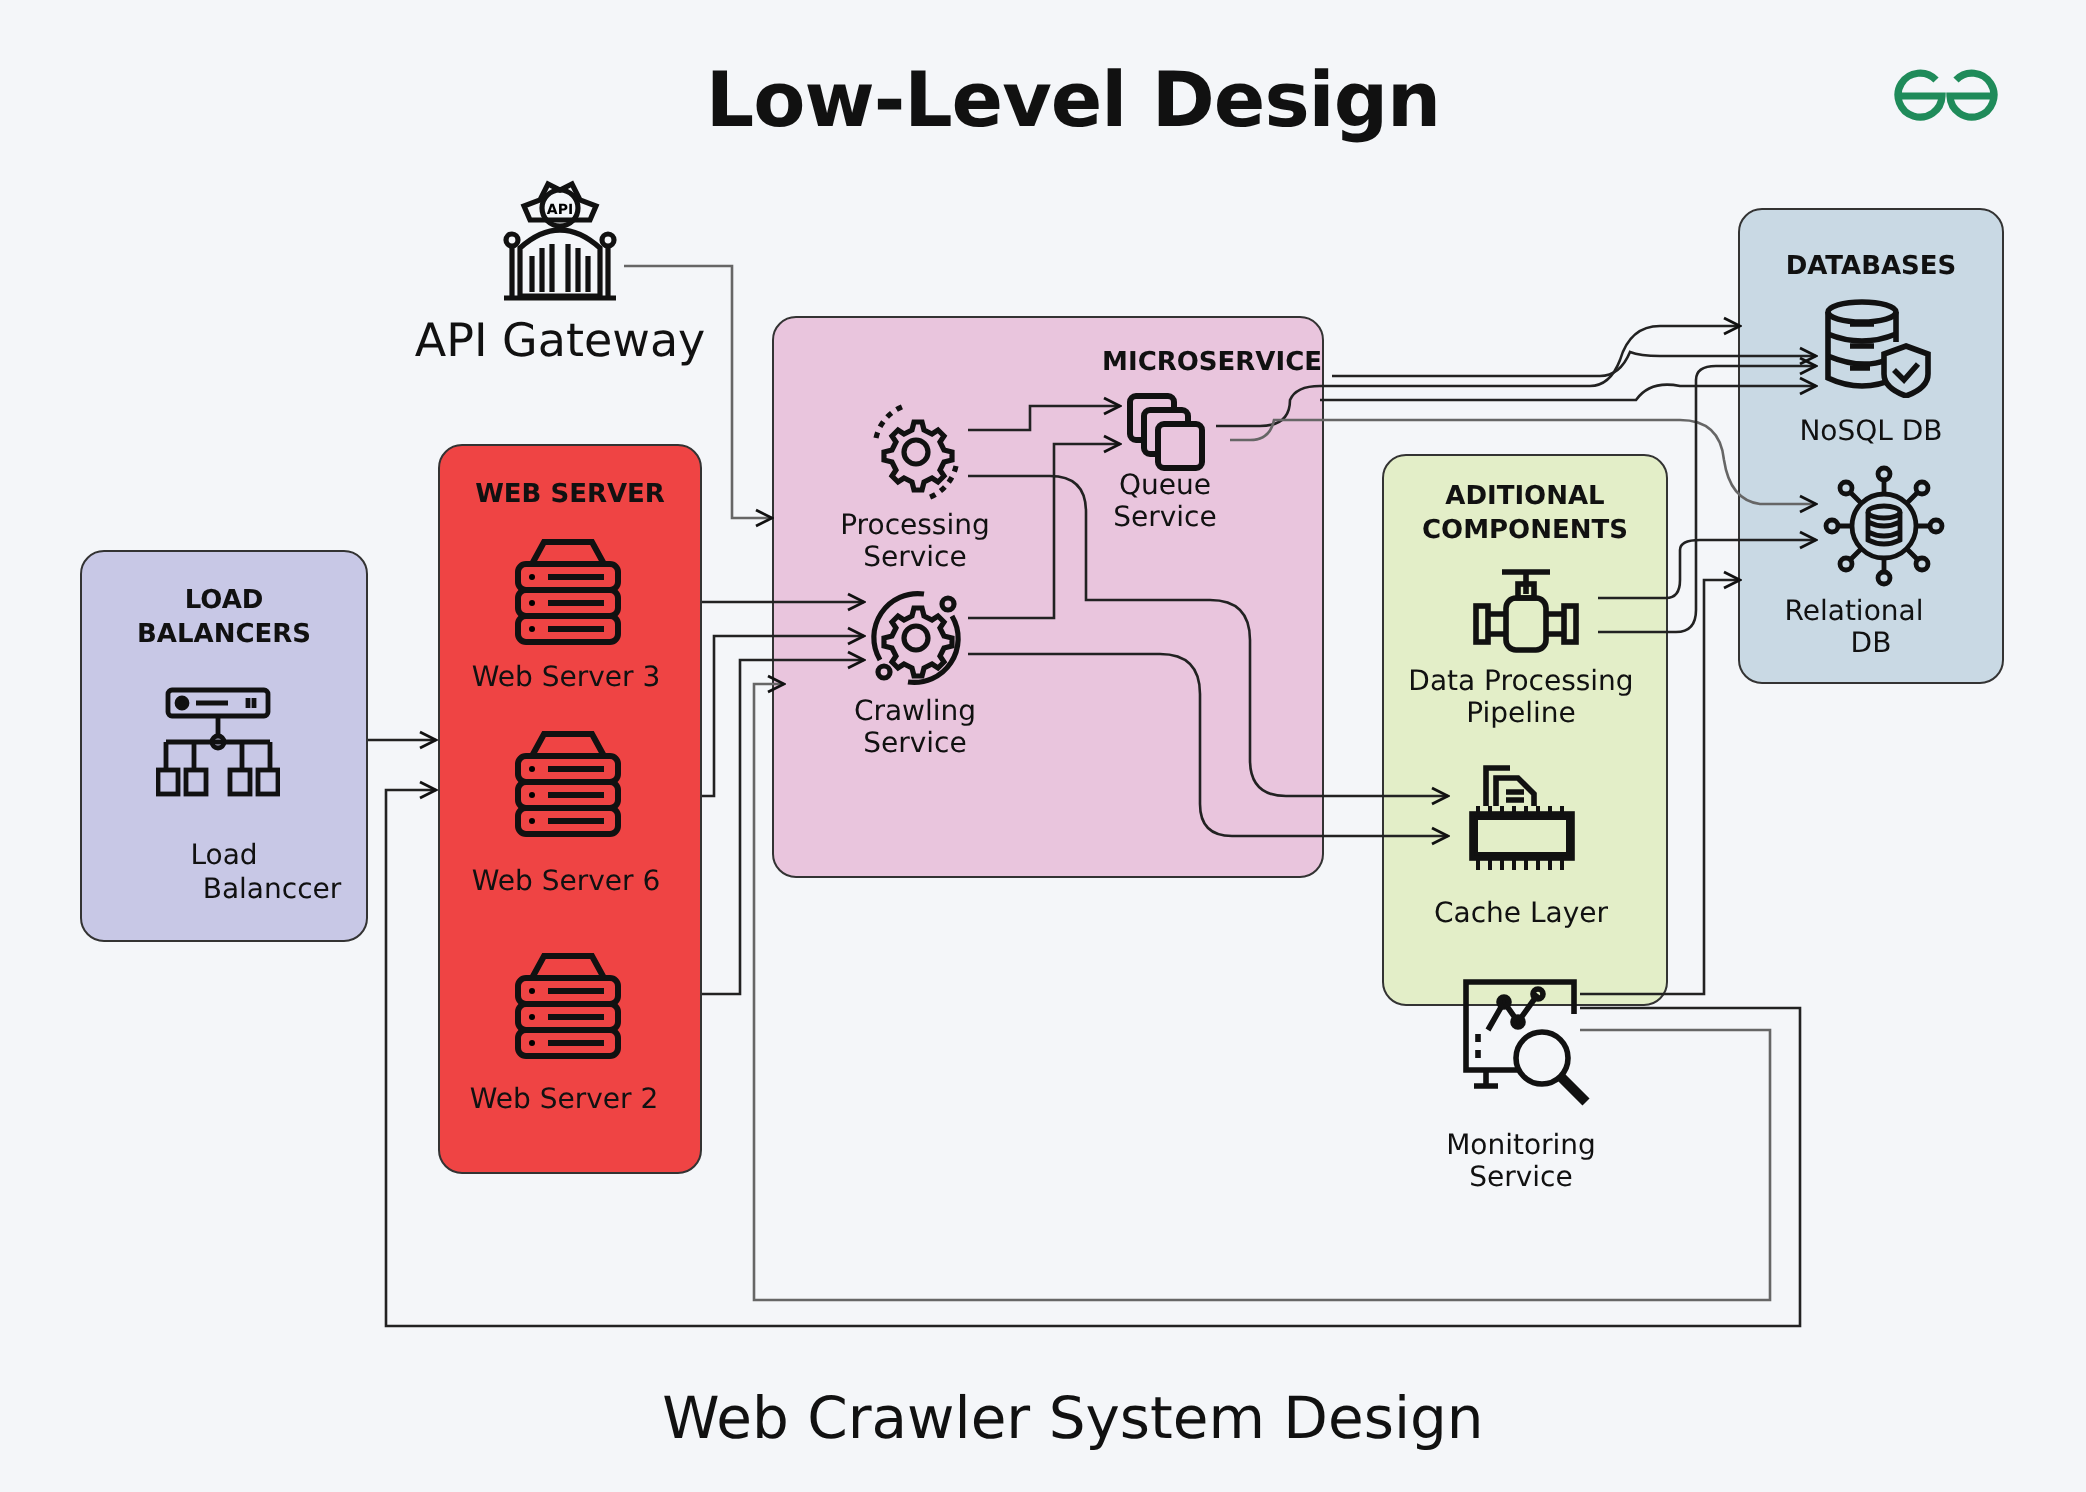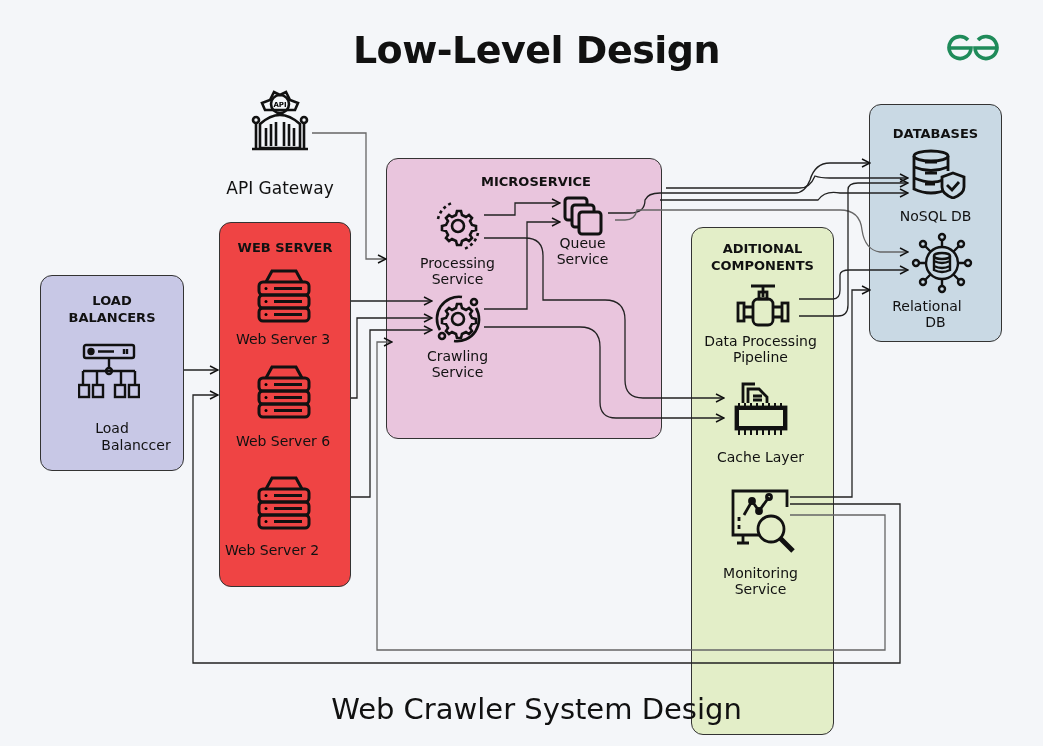--- a/index.html
+++ b/index.html
@@ -76,21 +76,21 @@
     <path d="M22 14 L26 6 L32 9 L38 6 L42 14 L50 17 L47 24 L17 24 L14 17 Z"></path>
     <circle cx="32" cy="18" r="9"></circle>
     <circle cx="8" cy="34" r="3"></circle>
       <circle cx="56" cy="34" r="3"></circle>
     <path d="M8 37 V62 M56 37 V62 M4 63 H60"></path>
     <path d="M12 38 Q32 20 52 38 V62 H12 Z"></path>
     <path d="M18 42 V60 M23 38 V60 M28 36 V60 M36 36 V60 M41 38 V60 M46 42 V60"></path>
   </g>
   <text x="32" y="21" font-size="7" font-weight="700" text-anchor="middle" font-family="DejaVu Sans, sans-serif">API</text>
 </svg>
-<div class="lbl" style="left:205px;top:177px;width:150px;font-size:17px;line-height:22px">API Gateway</div>
+<div class="lbl" style="left:205px;top:160px;width:150px;font-size:23px;line-height:22px">API Gateway</div>
 
 <div class="panel" style="left:40px;top:275px;width:144px;height:196px;background:#c8c8e6">
   <div class="panel-title" style="top:16px">LOAD</div>
   <div class="panel-title" style="top:33px">BALANCERS</div>
 </div>
 <svg class="icon" style="left:78px;top:343px;width:62px;height:60px" viewBox="0 0 62 60">
   <g fill="none" stroke="#111" stroke-width="2.4">
     <rect x="6" y="2" width="50" height="13" rx="2"></rect>
     <circle cx="13" cy="8.5" r="2.5" fill="#111"></circle>
     <path d="M20 8.5 H36 M46 6 V11 M49 6 V11"></path>
@@ -140,24 +140,24 @@
       <path d="M10 14 L16 3 H40 L46 14"></path>
       <rect x="3" y="14" width="50" height="13" rx="4"></rect>
       <rect x="3" y="27" width="50" height="13" rx="4"></rect>
       <rect x="3" y="40" width="50" height="13" rx="4"></rect>
       <path d="M18 20.5 H46 M18 33.5 H46 M18 46.5 H46"></path>
     </g>
   <circle cx="10" cy="20.5" r="1.5"></circle>
     <circle cx="10" cy="33.5" r="1.5"></circle>
     <circle cx="10" cy="46.5" r="1.5"></circle>
 </svg>
-<div class="lbl" style="left:208px;top:542px;width:128px">Web Server 2</div>
+<div class="lbl" style="left:218px;top:542px;width:128px">Web Server 2</div>
 
 <div class="panel" style="left:386px;top:158px;width:276px;height:281px;background:#e9c5dd;z-index:-1">
-  <div class="panel-title" style="top:14px;text-align:center;left:24px">MICROSERVICE</div>
+  <div class="panel-title" style="top:14px;text-align:right;left:24px">MICROSERVICE</div>
 </div>
 <svg class="icon" style="left:432px;top:199px;width:52px;height:52px" viewBox="0 0 52 52">
   <g fill="none" stroke="#111" stroke-width="2.6">
     <path d="M26 12 l3 0 l1 4 l4 2 l3 -2 l3 3 l-2 3 l2 4 l4 1 l0 4 l-4 1 l-2 4 l2 3 l-3 3 l-3 -2 l-4 2 l-1 4 l-4 0 l-1 -4 l-4 -2 l-3 2 l-3 -3 l2 -3 l-2 -4 l-4 -1 l0 -4 l4 -1 l2 -4 l-2 -3 l3 -3 l3 2 l4 -2 l1 -4 z"></path>
     <circle cx="26" cy="27" r="6"></circle>
     <path d="M6 20 A22 22 0 0 1 20 4" stroke-dasharray="3 3"></path>
     <path d="M46 34 A22 22 0 0 1 32 50" stroke-dasharray="3 3"></path>
   </g>
 </svg>
 <div class="lbl" style="left:405px;top:255px;width:105px">Processing</div>
@@ -177,21 +177,21 @@
 <svg class="icon" style="left:563px;top:196px;width:40px;height:40px" viewBox="0 0 40 40">
   <g fill="#e9c5dd" stroke="#111" stroke-width="3">
     <rect x="2" y="2" width="22" height="22" rx="3"></rect>
       <rect x="9" y="9" width="22" height="22" rx="3"></rect>
       <rect x="16" y="16" width="22" height="22" rx="3"></rect>
   </g>
 </svg>
 <div class="lbl" style="left:545px;top:235px;width:75px">Queue</div>
 <div class="lbl" style="left:545px;top:251px;width:75px">Service</div>
 
-<div class="panel" style="left:691px;top:227px;width:143px;height:508px;background:#e3eec8;z-index:-1">
+<div class="panel" style="left:691px;top:227px;width:143px;height:276px;background:#e3eec8;z-index:-1">
   <div class="panel-title" style="top:12px">ADITIONAL</div>
   <div class="panel-title" style="top:29px">COMPONENTS</div>
 </div>
 <svg class="icon" style="left:735px;top:283px;width:56px;height:46px" viewBox="0 0 56 46">
   <g fill="none" stroke="#111" stroke-width="2.8">
     <path d="M16 3 H40 M28 3 V14"></path>
       <rect x="24" y="9" width="8" height="7"></rect>
     <rect x="18" y="16" width="20" height="26" rx="5"></rect>
     <rect x="3" y="20" width="6" height="18"></rect>
       <rect x="47" y="20" width="6" height="18"></rect>

